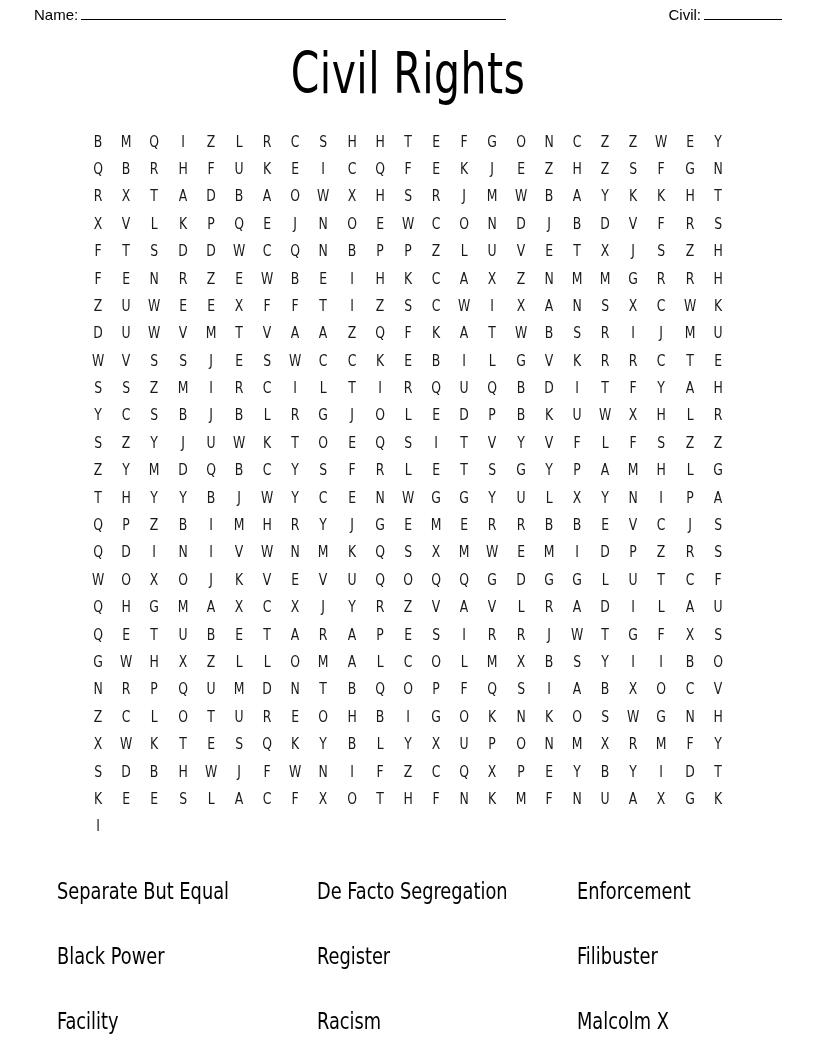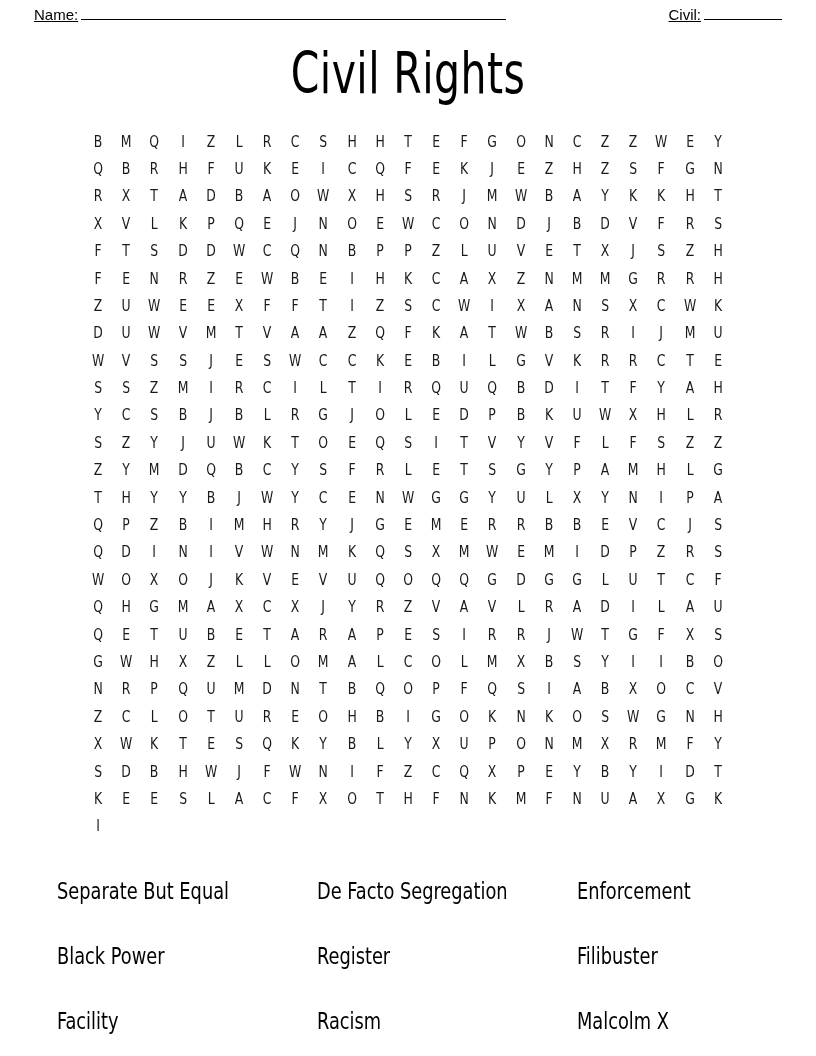--- a/index.html
+++ b/index.html
@@ -21,21 +21,20 @@
   .header {
     display: flex;
     align-items: baseline;
     padding: 6px 34px 0 34px;
     font-size: 15px;
     white-space: nowrap;
   }
   .header .field-label {
     font-size: 15px;
     letter-spacing: 0;
-    text-decoration: underline;
   }
   .header .rule {
     flex: 0 0 auto;
     border-bottom: 1px solid #000;
     height: 13px;
     margin: 0 0 0 3px;
   }
   .rule-name { width: 425px; }
   .rule-date { width: 78px; }
   .header .spacer { flex: 1 1 auto; }

